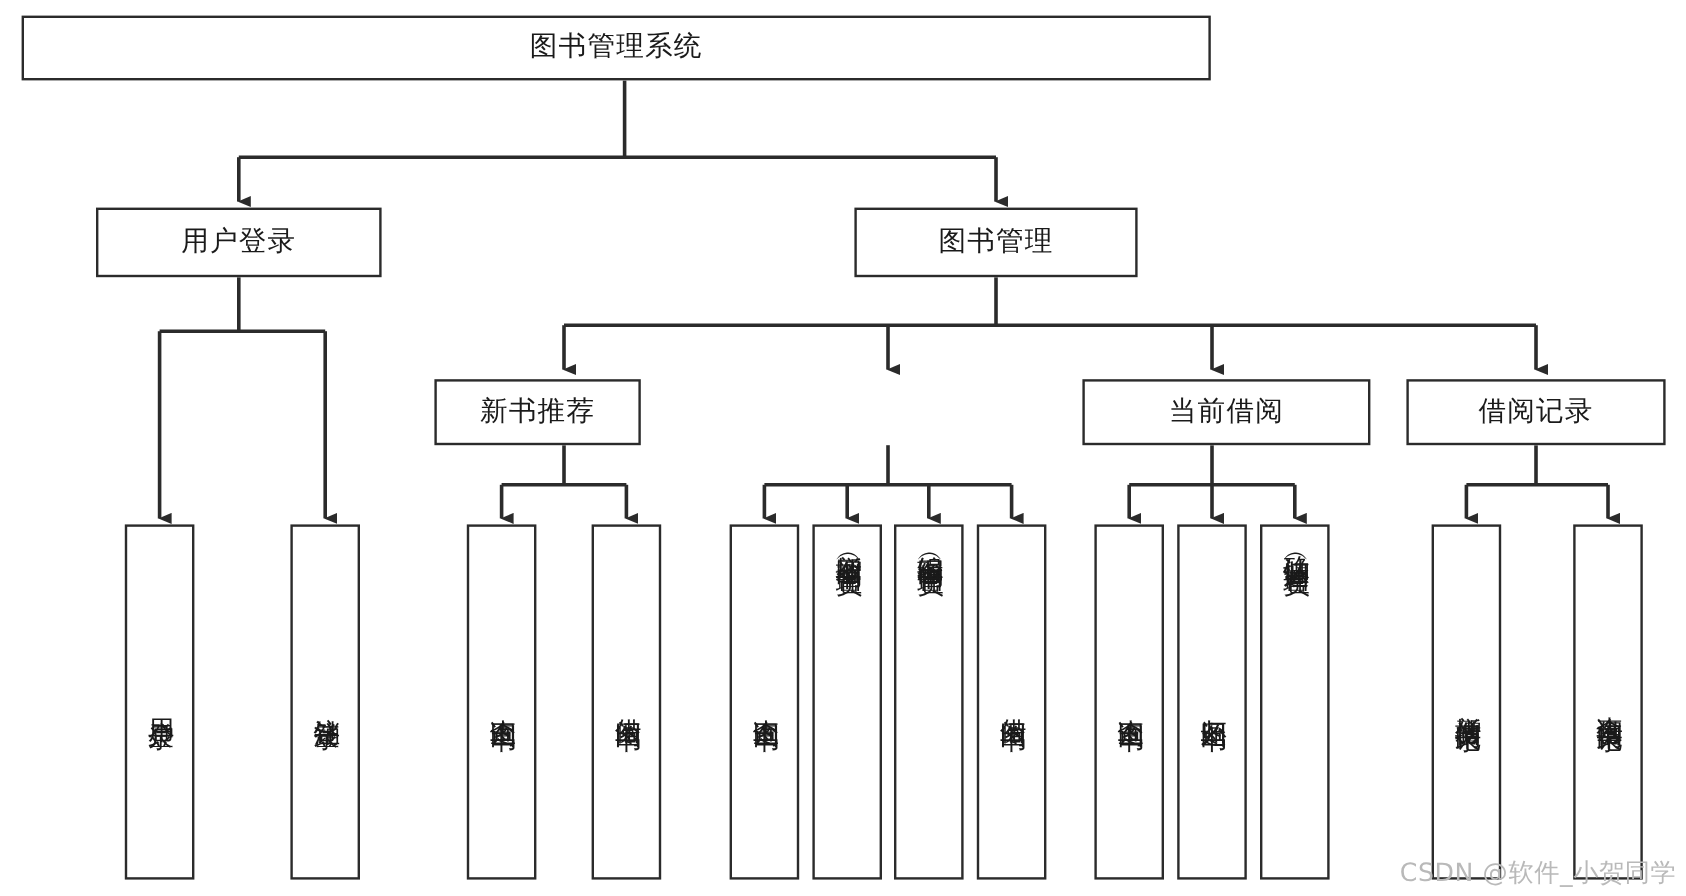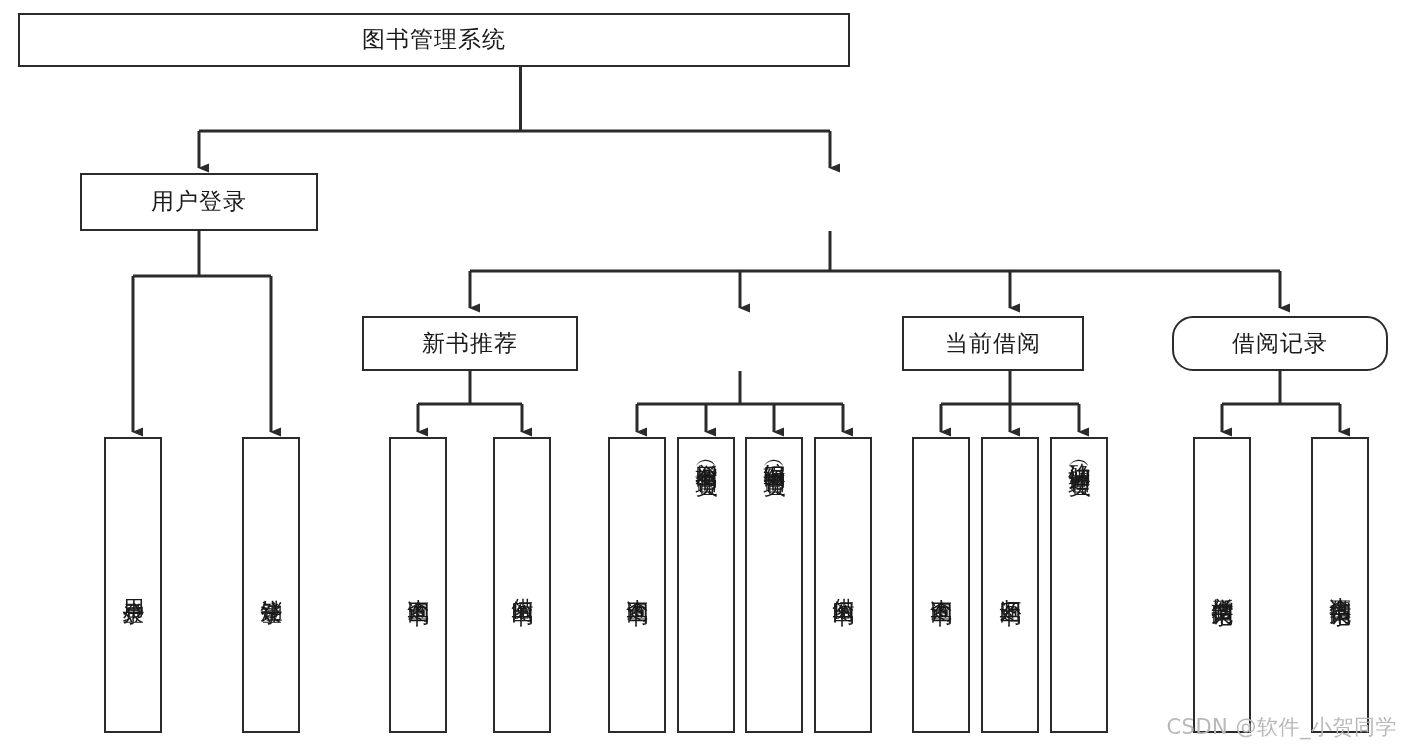--- a/index.html
+++ b/index.html
@@ -122,35 +122,38 @@
       <path d="M1010,404 L1010,432" marker-end="url(#arrowhead)"></path>
       <path d="M1079,404 L1079,432" marker-end="url(#arrowhead)"></path>
 
       <path d="M1280,371 L1280,404"></path>
       <path d="M1222,404 L1340,404"></path>
       <path d="M1222,404 L1222,432" marker-end="url(#arrowhead)"></path>
       <path d="M1340,404 L1340,432" marker-end="url(#arrowhead)"></path>
     </g>
   </svg>
 
-  <div class="node node-h" style="left:18px; top:13px; width:832px; height:54px;">
+  <div class="node node-h" style="left:18px; top:13px; width:991px; height:54px;">
     <span class="node-label">图书管理系统</span>
   </div>
 
   <div class="node node-h" style="left:80px; top:173px; width:238px; height:58px;">
     <span class="node-label">用户登录</span>
   </div>
-
-  <div class="node node-h" style="left:362px; top:316px; width:216px; height:55px;">
+  <div class="node node-h" style="left:712px; top:173px; width:236px; height:58px;">
+    <span class="node-label">图书管理</span>
+  </div>
+
+  <div class="node node-h" style="left:362px; top:316px; width:172px; height:55px;">
     <span class="node-label">新书推荐</span>
   </div>
-  <div class="node node-h" style="left:902px; top:316px; width:182px; height:55px;">
+  <div class="node node-h" style="left:902px; top:316px; width:240px; height:55px;">
     <span class="node-label">当前借阅</span>
   </div>
-  <div class="node node-h" style="left:1172px; top:316px; width:216px; height:55px;border-radius:21px;">
+  <div class="node node-h" style="left:1172px; top:316px; width:216px; height:55px;">
     <span class="node-label">借阅记录</span>
   </div>
 
   <div class="node node-v center-v" style="left:104px; top:437px; width:58px; height:296px;">
     <span class="node-label">用户登录</span>
   </div>
   <div class="node node-v center-v" style="left:242px; top:437px; width:58px; height:296px;">
     <span class="node-label">注销登录</span>
   </div>
 

